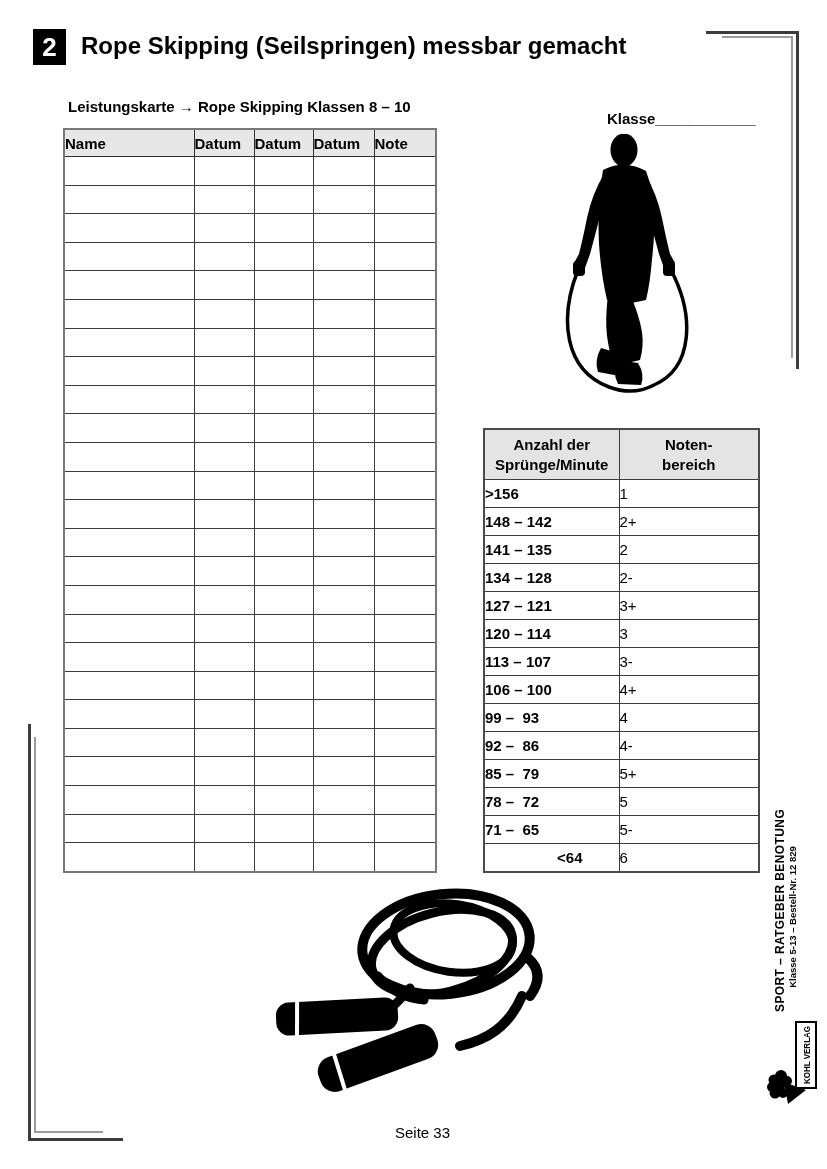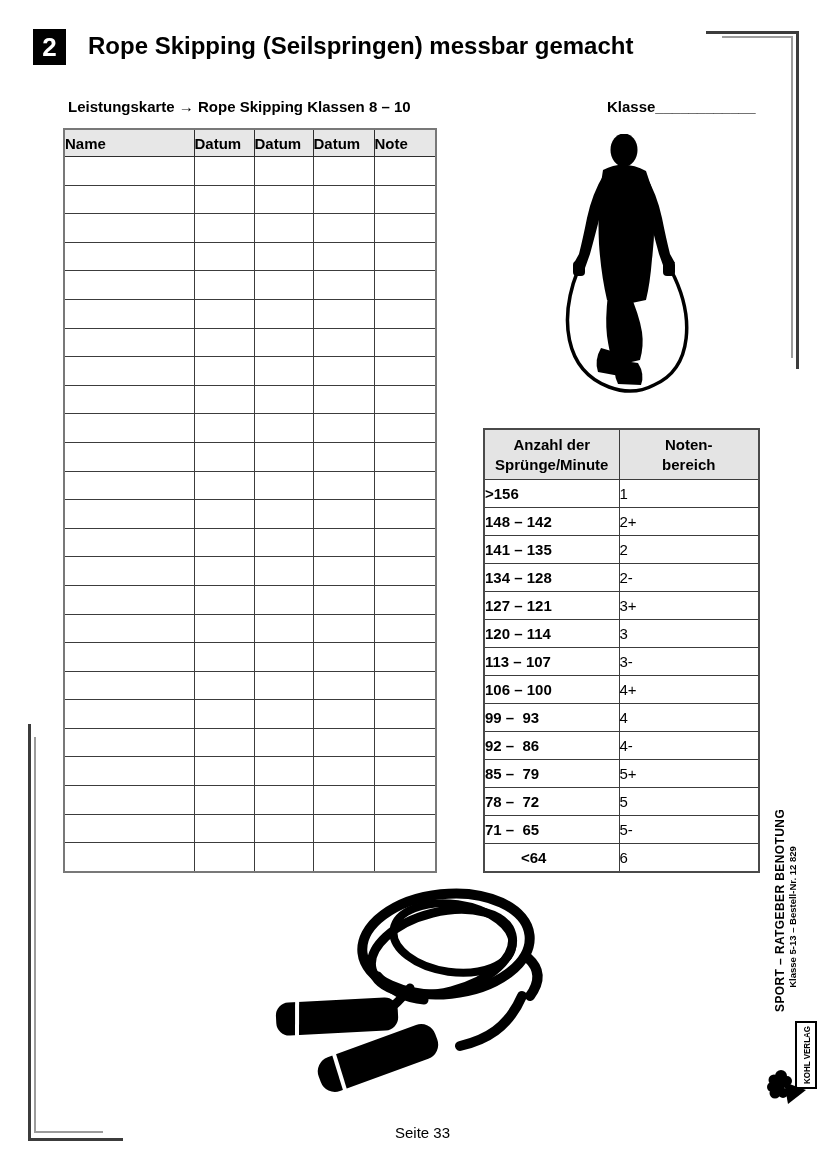--- a/index.html
+++ b/index.html
@@ -6,23 +6,23 @@
   body{
     width:827px;height:1169px;position:relative;overflow:hidden;
     background:#fff;color:#000;
     font-family:"Liberation Sans", sans-serif;
   }
   .abs{position:absolute}
 
   
   .badge{left:33px;top:29px;width:33px;height:36px;background:#000;color:#fff;
     font-size:26px;font-weight:bold;display:flex;align-items:center;justify-content:center}
-  .page-title{left:88px;top:32px;font-size:24px;font-weight:bold;white-space:nowrap}
+  .page-title{left:81px;top:32px;font-size:24px;font-weight:bold;white-space:nowrap}
   .subtitle{left:68px;top:98px;font-size:15px;font-weight:bold;white-space:nowrap}
-  .klasse{left:607px;top:98px;font-size:15px;font-weight:bold;white-space:nowrap}
+  .klasse{left:607px;top:110px;font-size:15px;font-weight:bold;white-space:nowrap}
 
   
   .br-tr-outer{left:706px;top:31px;width:90px;height:335px;
     border-top:3px solid #3c3c3c;border-right:3px solid #3c3c3c}
   .br-tr-inner{left:722px;top:36px;width:69px;height:320px;
     border-top:2px solid #9c9c9c;border-right:2px solid #9c9c9c}
   .br-bl-outer{left:28px;top:724px;width:92px;height:414px;
     border-left:3px solid #3c3c3c;border-bottom:3px solid #3c3c3c}
   .br-bl-inner{left:34px;top:737px;width:67px;height:394px;
     border-left:2px solid #9c9c9c;border-bottom:2px solid #9c9c9c}
@@ -32,21 +32,21 @@
   .roster{left:63px;top:128px;width:372px;border:2px solid #787878;table-layout:fixed}
   .roster th{height:26px;background:#e7e7e7;font-size:15px;font-weight:bold;
     border:1px solid #2e2e2e;text-align:left;padding:0}
   .roster td{height:27.6px;border:1px solid #3c3c3c;padding:0}
 
   .grading{left:483px;top:428px;width:275px;border:2px solid #4a4a4a;table-layout:fixed}
   .grading th{height:49px;background:#e4e4e4;font-size:15px;font-weight:bold;
     border:1px solid #3c3c3c;text-align:center;white-space:pre-line;line-height:1.3;padding:0}
   .grading td{height:27px;border:1px solid #3c3c3c;font-size:15px;text-align:left;padding:0}
   .grading td.range{font-weight:bold}
-  .grading td.alignr{text-align:center;padding-right:36px}
+  .grading td.alignr{text-align:right;padding-right:36px}
 
   
   .skipper{left:551px;top:134px}
   .rope{left:260px;top:880px}
   .logo{left:764px;top:1016px}
 
   
   .sidebar{left:696px;top:900px;width:190px;height:34px;
     transform:rotate(-90deg);text-align:center;line-height:1.15}
   .sidebar .l1{font-size:12px;font-weight:bold;letter-spacing:.4px;white-space:nowrap}

